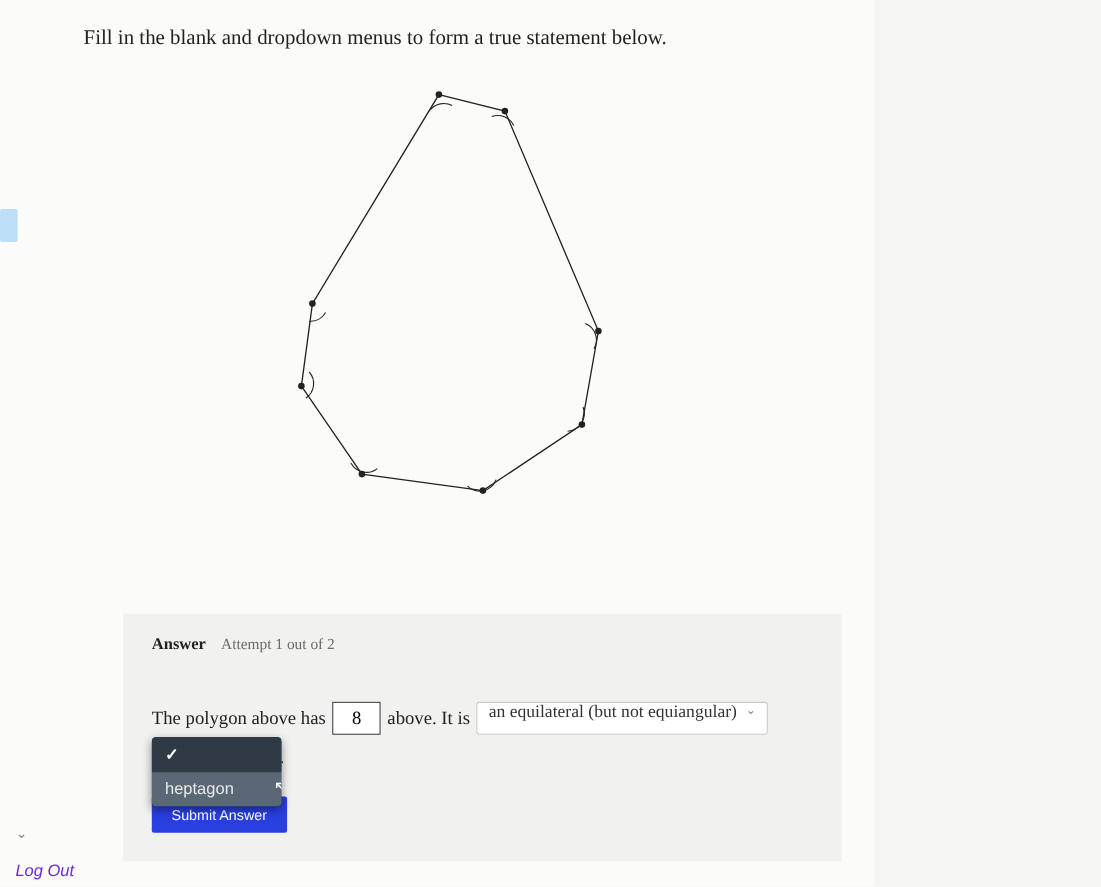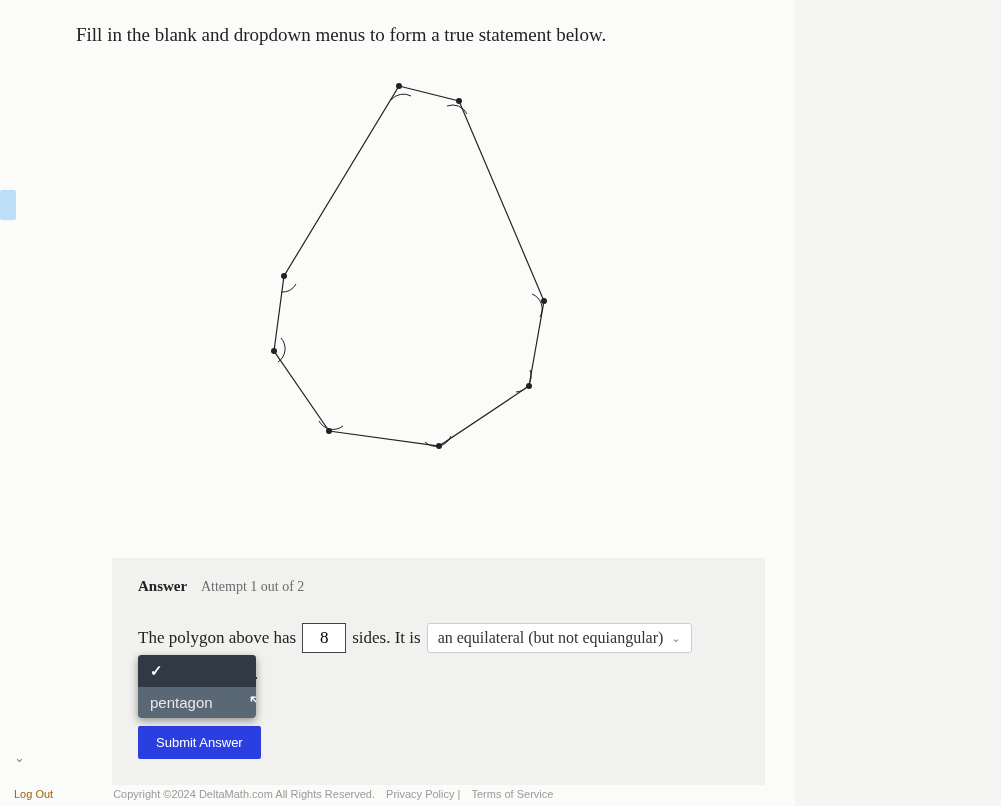--- a/index.html
+++ b/index.html
@@ -7,35 +7,35 @@
   .page { position: relative; width: 795px; height: 806px; background: #fbfbfa; }
   .side-tab { position: absolute; left: 0; top: 190px; width: 16px; height: 30px; background: #bcdff7; border-radius: 2px; }
   .content { position: absolute; left: 62px; top: 0; right: 20px; }
   .instruction { font-size: 19px; color: #222; margin-top: 24px; margin-left: 14px; }
   .figure-wrap { width: 100%; display: flex; justify-content: center; margin-top: 20px; }
   svg.polygon { width: 400px; height: 420px; }
   .answer-box { position: absolute; left: 112px; top: 558px; right: 30px; background: #f1f1ef; padding: 20px 26px 26px 26px; }
   .answer-header { font-size: 15px; }
   .answer-header .lbl { font-weight: bold; color: #222; }
   .answer-header .att { color: #6b6b6b; margin-left: 10px; font-size: 14px; }
-  .statement { margin-top: 28px; font-size: 17px; color: #222; display: flex; align-items: center; flex-wrap: wrap; gap: 6px; }
+  .statement { margin-top: 43px; font-size: 17px; color: #222; display: flex; align-items: center; flex-wrap: wrap; gap: 6px; }
   .num-input { width: 44px; height: 30px; border: 1px solid #444; text-align: center; font-size: 17px; font-family: inherit; background: #fff; }
-  .dd1 { display: inline-flex; align-items: center; height: 30px; padding: 0 10px; background: #fff; border: 1px solid #ccc; border-radius: 3px; font-size: 16px; color: #333; cursor: pointer; }
+  .dd1 { display: inline-flex; height: 30px; padding: 0 10px; background: #fff; border: 1px solid #ccc; border-radius: 3px; font-size: 16px; color: #333; cursor: pointer; }
   .dd1 .chev { margin-left: 8px; font-size: 11px; color: #888; }
   .dd2-wrap { position: relative; display: inline-block; }
   .dd2-closed { display: inline-flex; align-items: center; justify-content: center; width: 110px; height: 30px; background: #fff; border: 1px solid #ccc; border-radius: 3px; color: #888; font-size: 14px; }
   .dd2-menu { position: absolute; top: -4px; left: 0; width: 118px; background: #5a6876; border-radius: 4px; box-shadow: 0 3px 8px rgba(0,0,0,0.4); z-index: 10; overflow: hidden; font-family: -apple-system, Arial, sans-serif; }
   .dd2-row { padding: 7px 12px; color: #e8e8e8; font-size: 15px; cursor: pointer; position: relative; }
   .dd2-row.sel { background: #2f3a45; color: #fff; }
   .dd2-row.hl { background: #1e7fd6; color: #fff; }
   .check { color: #fff; font-weight: bold; }
   .cursor { position: absolute; right: -6px; top: 36px; font-size: 16px; color: #fff; pointer-events: none; }
-  .submit-btn { margin-top: 37px; background: #2a3fe0; color: #fff; border: none; padding: 9px 18px; font-size: 13px; font-family: -apple-system, Arial, sans-serif; border-radius: 2px; cursor: pointer; text-align: center; }
+  .submit-btn { margin-top: 20px; background: #2a3fe0; color: #fff; border: none; padding: 9px 18px; font-size: 13px; font-family: -apple-system, Arial, sans-serif; border-radius: 2px; cursor: pointer; text-align: center; }
   .footer { position: absolute; bottom: 6px; left: 0; right: 0; display: flex; align-items: center; font-family: -apple-system, Arial, sans-serif; }
-  .logout { font-size: 11px; color: #a16207; margin-left: 14px; cursor: pointer; }
+  .logout { font-size: 15px; color: #6d28d9; margin-left: 14px; cursor: pointer; font-style: italic; }
   .copy { font-size: 11px; color: #9a9a9a; margin-left: 60px; }
   .copy a { color: #9a9a9a; text-decoration: none; margin-left: 8px; }
   .footer-chev { position: absolute; left: 14px; bottom: 40px; font-size: 13px; color: #888; cursor: pointer; }
 </style>
 </head>
 <body>
 
 <div class="page">
   <div class="side-tab"></div>
 
@@ -71,43 +71,39 @@
 
   <div class="answer-box">
     <div class="answer-header">
       <span class="lbl">Answer</span>
       <span class="att">Attempt 1 out of 2</span>
     </div>
 
     <div class="statement">
       <span>The polygon above has</span>
       <input class="num-input" value="8" style="">
-      <span>sides. It is</span>
+      <span>above. It is</span>
       <span class="dd1">
         <span>an equilateral (but not equiangular)</span>
         <span class="chev">⌄</span>
       </span>
       <span class="dd2-wrap">
         <span class="dd2-closed">⌄</span>
         <div class="dd2-menu">
           <div class="dd2-row sel">
             <span class="check">✓</span>
           </div>
-          <div class="dd2-row">pentagon</div>
+          <div class="dd2-row">heptagon</div>
           <span class="cursor">↖</span>
         </div>
       </span>
       <span>.</span>
     </div>
 
     <button class="submit-btn">Submit Answer</button>
   </div>
 
   <div class="footer-chev">⌄</div>
 
   <div class="footer">
     <span class="logout">Log Out</span>
-    <span class="copy">
-      <span>Copyright ©2024 DeltaMath.com All Rights Reserved.</span>
-      <a>Privacy Policy</a><span> | </span><a>Terms of Service</a>
-    </span>
   </div>
 </div>
 
 </body></html>

